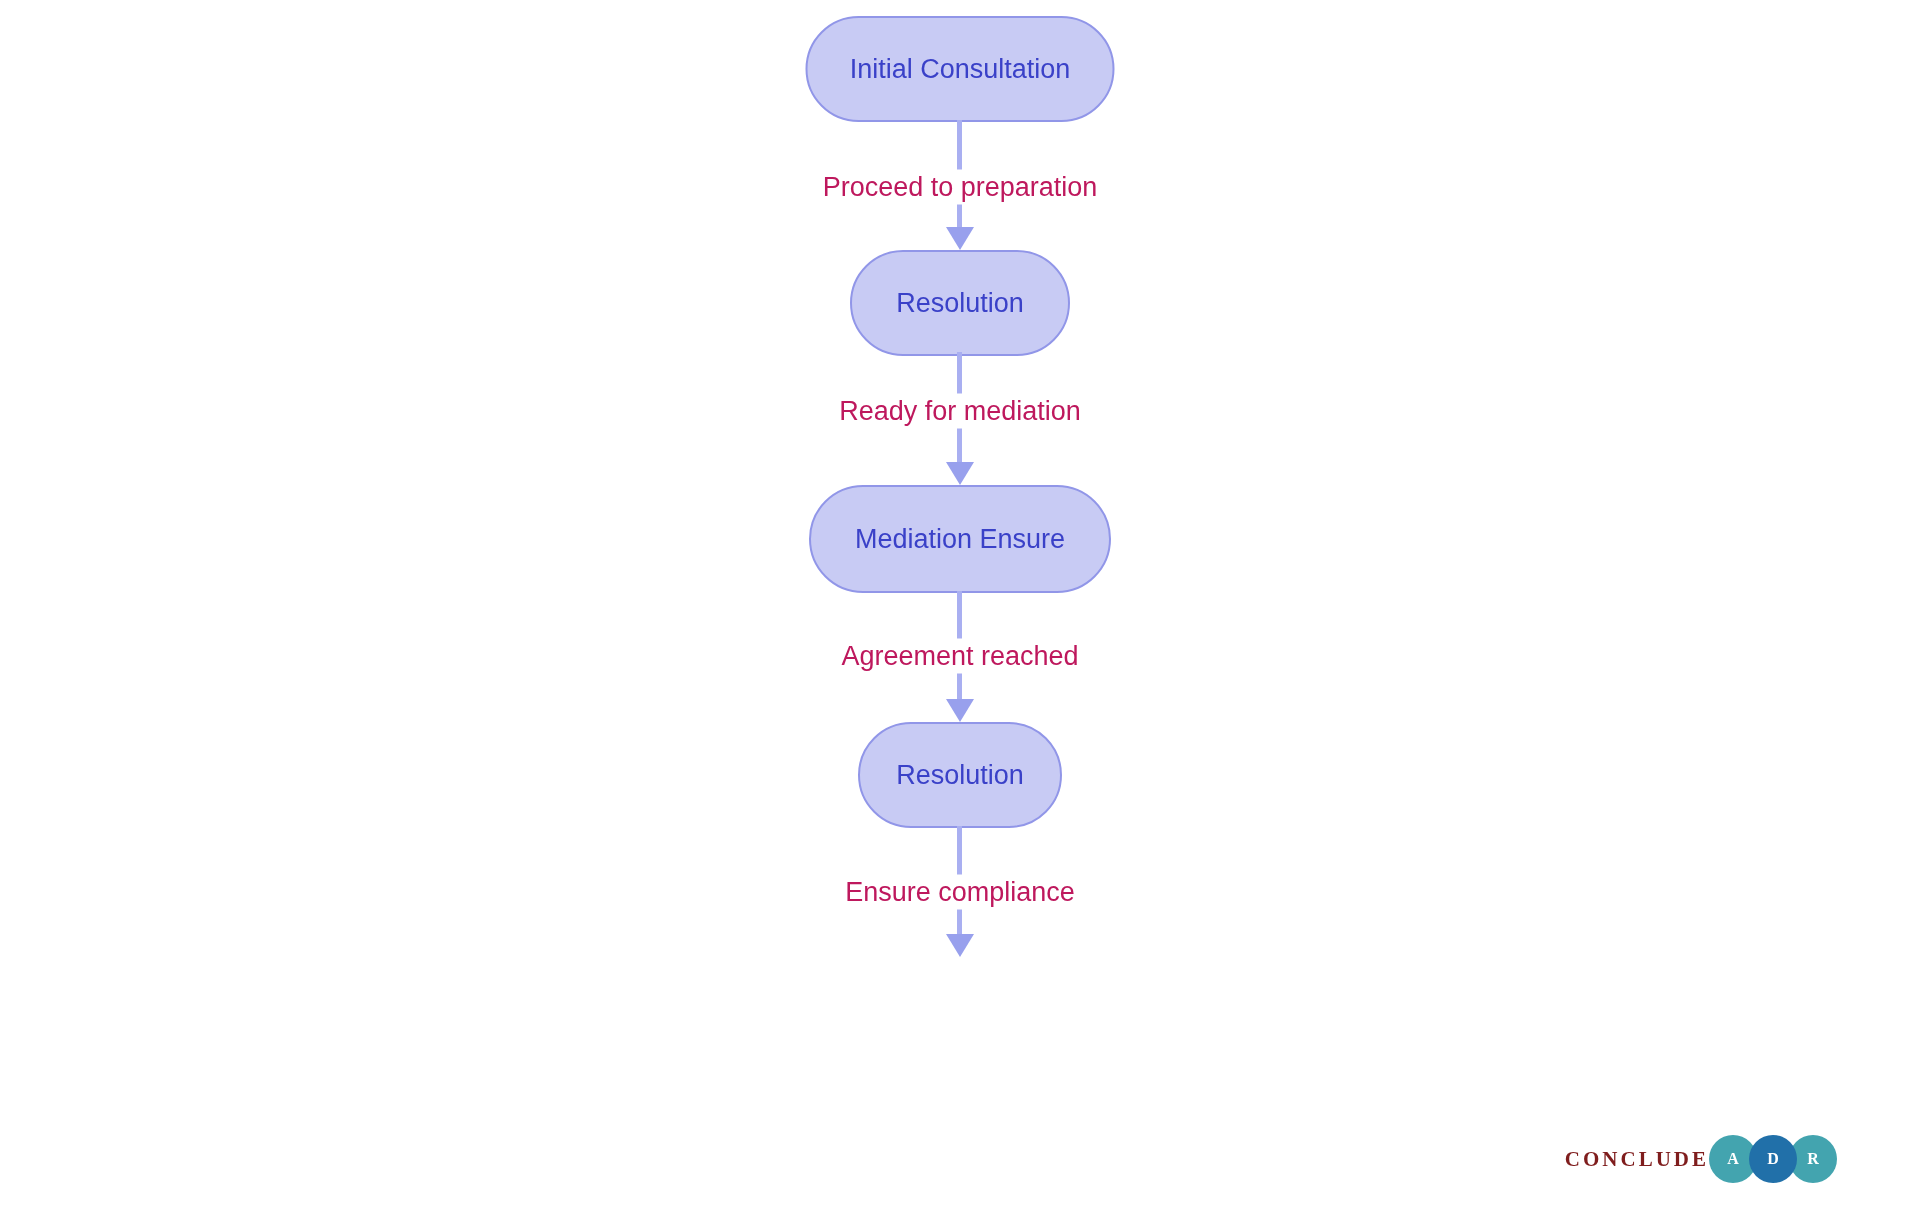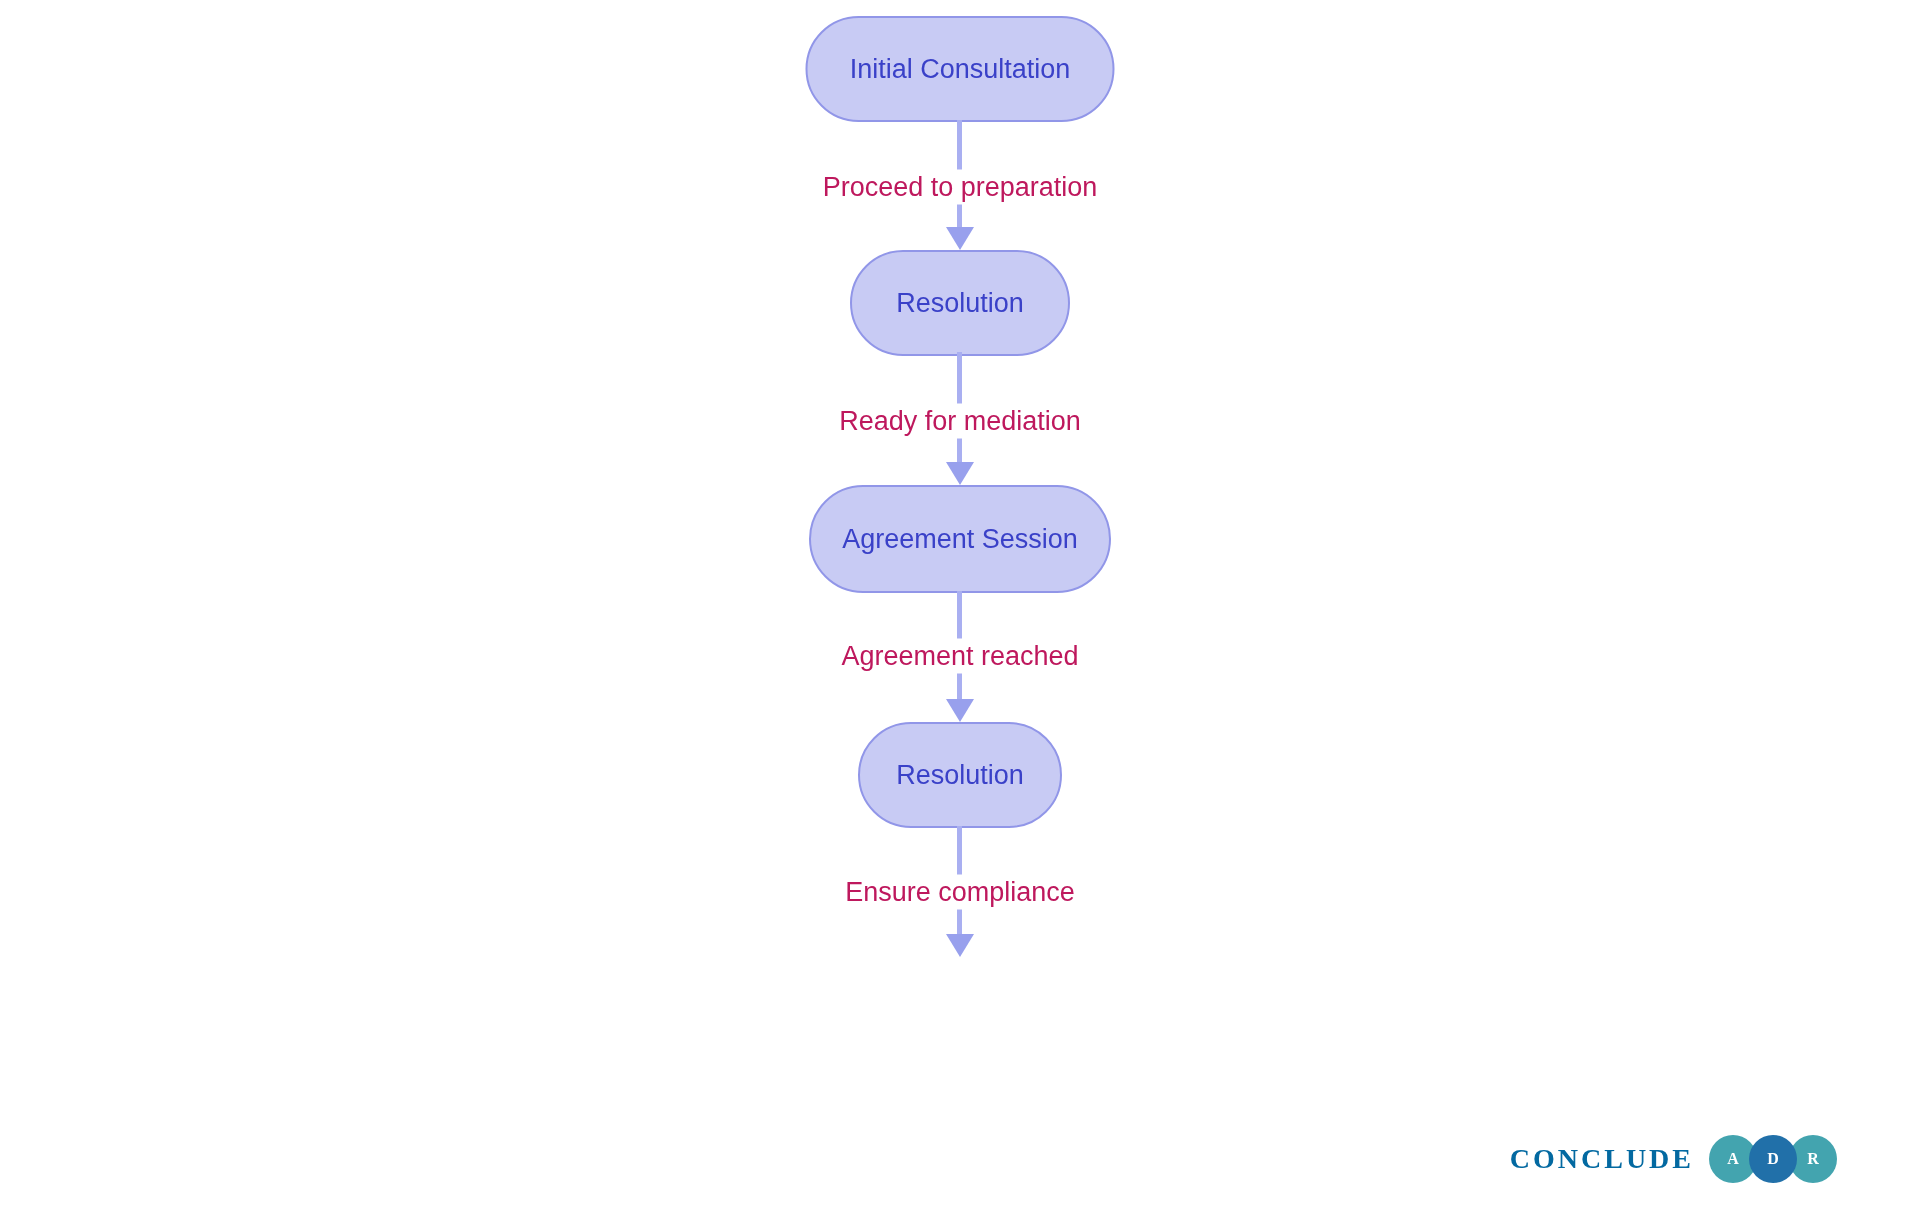--- a/index.html
+++ b/index.html
@@ -72,40 +72,39 @@
     position: absolute;
     left: 960px;
     transform: translate(-50%, -50%);
     background: #ffffff;
     padding: 2px 6px;
     color: #be185d;
     font-size: 27px;
     white-space: nowrap;
   }
   .l1 { top: 187px; }
-  .l2 { top: 421px; }
+  .l2 { top: 411px; }
   .l3 { top: 656px; }
   .l4 { top: 892px; }
 
   
   .logo {
     position: absolute;
     top: 1135px;
     right: 83px;
     height: 48px;
     display: flex;
     align-items: center;
   }
   .wordmark {
     font-family: "Liberation Serif", "DejaVu Serif", serif;
     font-weight: 700;
-    font-size: 28px;
+    font-size: 21px;
     letter-spacing: 3px;
-    color: #0369a1;
-    margin-right: 15px;
+    color: #7f1d1d;
     line-height: 48px;
   }
   .badges {
     display: flex;
     align-items: center;
     height: 48px;
   }
   .badge {
     width: 48px;
     height: 48px;
@@ -127,21 +126,21 @@
 
 <div class="canvas">
 
   <div class="node n1">
     <span>Initial Consultation</span>
   </div>
   <div class="node n2">
     <span>Resolution</span>
   </div>
   <div class="node n3">
-    <span>Agreement Session</span>
+    <span>Mediation Ensure</span>
   </div>
   <div class="node n4">
     <span>Resolution</span>
   </div>
 
   <div class="edge-line e1"></div>
   <div class="arrowhead a1"></div>
   <div class="edge-label l1">Proceed to preparation</div>
 
   <div class="edge-line e2"></div>

